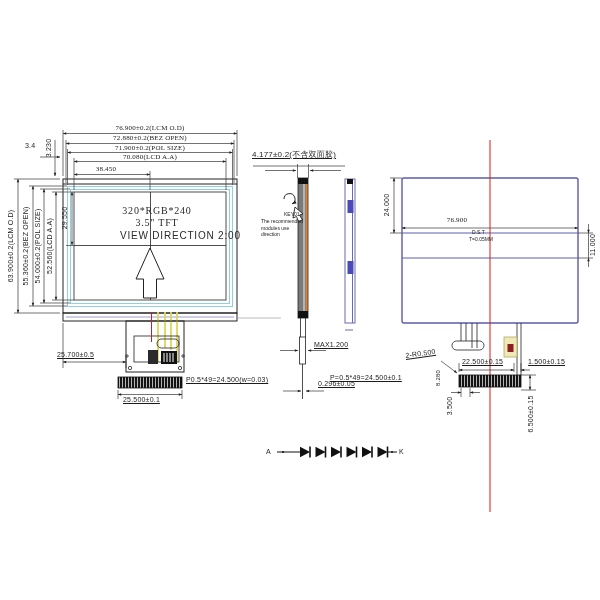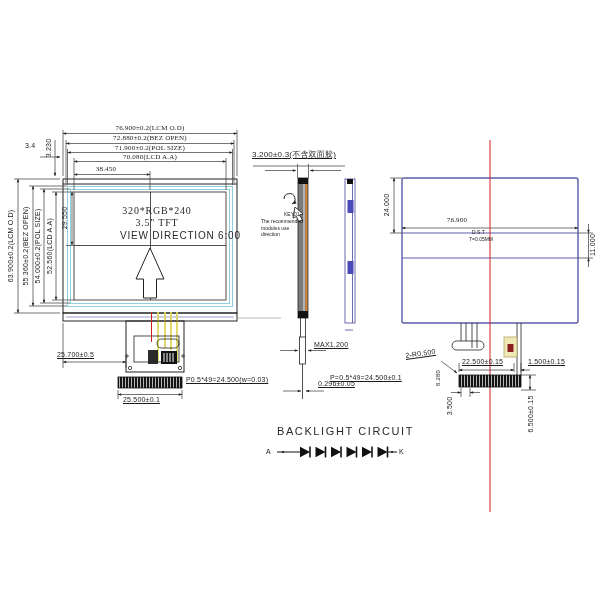--- a/index.html
+++ b/index.html
@@ -234,27 +234,27 @@
   <span class="lbl cr" style="left:49px;top:148px;">3.230</span>
 
   <span class="lbl cr" style="left:11px;top:246px;">63.900±0.2(LCM O.D)</span>
   <span class="lbl cr" style="left:26px;top:246px;">55.360±0.2(BEZ OPEN)</span>
   <span class="lbl cr" style="left:37.5px;top:246px;">54.000±0.2(POL SIZE)</span>
   <span class="lbl cr" style="left:49.5px;top:246px;">52.560(LCD A.A)</span>
   <span class="lbl cr" style="left:65px;top:218px;">29.550</span>
 
   <span class="lbl big c" style="left:157px;top:211px;">320*RGB*240</span>
   <span class="lbl big c" style="left:157px;top:223px;">3.5"  TFT</span>
-  <span class="lbl big" style="left:120px;top:231px;">VIEW DIRECTION 6:00</span>
+  <span class="lbl big" style="left:120px;top:231px;">VIEW DIRECTION 2:00</span>
 
   <span class="lbl u" style="left:57px;top:351px;">25.700±0.5</span>
   <span class="lbl u" style="left:123px;top:396px;">25.500±0.1</span>
   <span class="lbl u" style="left:186px;top:376px;">P0.5*49=24.500(w=0.03)</span>
 
-  <span class="lbl t8 u" style="left:252px;top:151px;">3.200±0.3(不含双面胶)</span>
+  <span class="lbl t8 u" style="left:252px;top:151px;">4.177±0.2(不含双面胶)</span>
   <span class="lbl t5" style="left:284px;top:212px;">KEY01</span>
   <span class="lbl t5" style="left:261px;top:219px;">The recommended</span>
   <span class="lbl t5" style="left:261px;top:225.5px;">modules use</span>
   <span class="lbl t5" style="left:261px;top:232px;">direction</span>
   <span class="lbl u" style="left:314px;top:341px;">MAX1.200</span>
   <span class="lbl u" style="left:318px;top:380px;">0.296±0.05</span>
 
   <span class="lbl cr" style="left:387px;top:205px;">24.000</span>
   <span class="lbl c" style="left:457px;top:221px;">76.900</span>
   <span class="lbl cr" style="left:593px;top:245px;">11.000</span>
@@ -262,16 +262,15 @@
   <span class="lbl t5" style="left:469px;top:237px;">T=0.05MM</span>
 
   <span class="lbl u tilt" style="left:406px;top:352px;">2-R0.500</span>
   <span class="lbl u" style="left:462px;top:358px;">22.500±0.15</span>
   <span class="lbl u" style="left:528px;top:358px;">1.500±0.15</span>
   <span class="lbl u" style="left:330px;top:374px;">P=0.5*49=24.500±0.1</span>
   <span class="lbl t6 cr" style="left:438px;top:378px;">8.280</span>
   <span class="lbl cr" style="left:450px;top:406px;">3.500</span>
   <span class="lbl cr" style="left:531px;top:414px;">6.500±0.15</span>
 
-  <span class="lbl title" style="left:277px;top:426px;">BACKLIGHT CIRCUIT</span>
   <span class="lbl" style="left:266px;top:448px;">A</span>
   <span class="lbl" style="left:399px;top:448px;">K</span>
 </div>
 
 </body></html>

